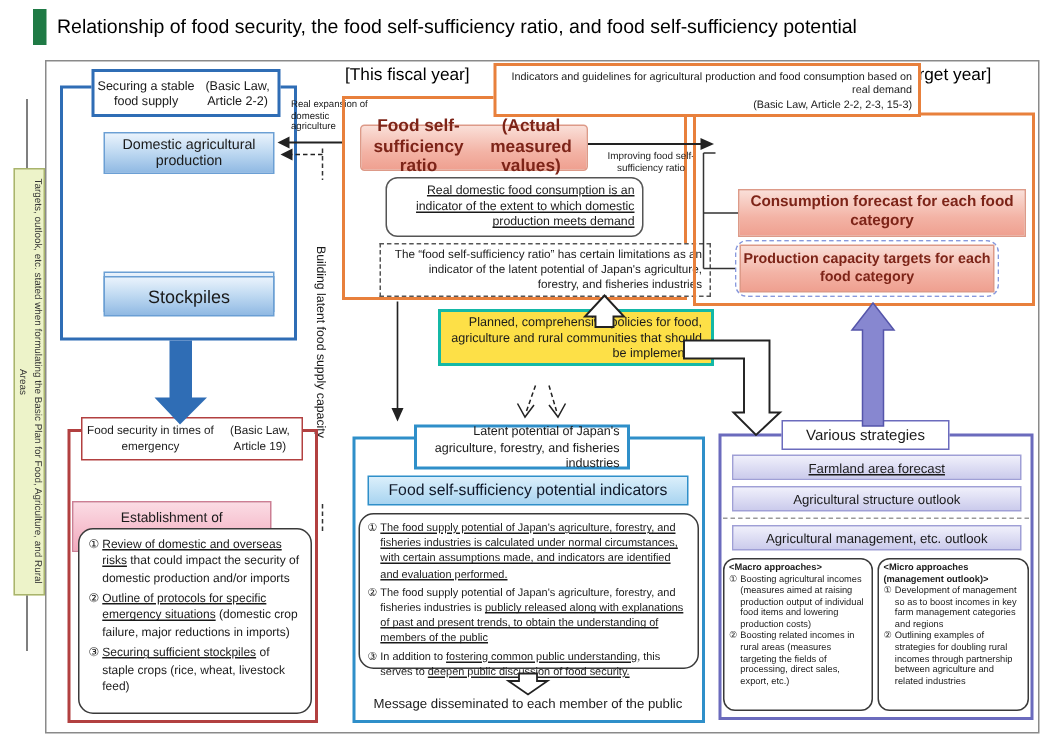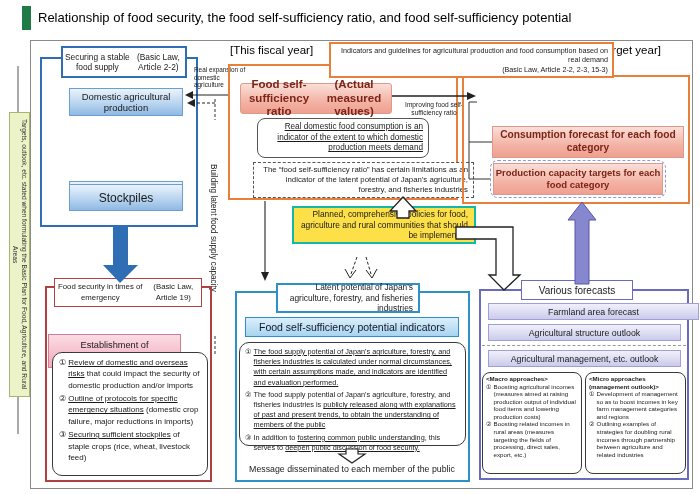--- a/index.html
+++ b/index.html
@@ -121,22 +121,22 @@
       <span><span>The food supply potential of Japan's agriculture, forestry, and fisheries industries is </span><span class="u">publicly released along with explanations of past and present trends, to obtain the understanding of members of the public</span></span>
     </div>
     <div class="li">
       <span class="num">③</span>
       <span><span>In addition to </span><span class="u">fostering common public understanding</span><span>, this serves to </span><span class="u">deepen public discussion of food security.</span></span>
     </div>
   </div>
   <div class="abs c" style="left:238px;top:464px;width:228px;font-size:8.8px;">Message disseminated to each member of the public</div>
 
   <div class="abs" style="left:479px;top:289px;width:210px;height:191px;border:2px solid #6b6bbd;"></div>
-  <div class="abs c z2" style="left:521px;top:280px;width:112px;height:20px;background:#fff;border:1.5px solid #6b6bbd;font-size:10px;">Various forecasts</div>
-  <div class="abs c purple-grad" style="left:488px;top:303px;width:211px;height:17px;font-size:8.8px;">Farmland area forecast</div>
+  <div class="abs c z2" style="left:521px;top:280px;width:112px;height:20px;background:#fff;border:1.5px solid #6b6bbd;font-size:10px;">Various strategies</div>
+  <div class="abs c purple-grad" style="left:488px;top:303px;width:193px;height:17px;font-size:8.8px;text-decoration:underline;">Farmland area forecast</div>
   <div class="abs c purple-grad" style="left:488px;top:324px;width:193px;height:17px;font-size:8.8px;">Agricultural structure outlook</div>
   <div class="abs" style="left:482px;top:345px;width:204px;border-top:1px dashed #9a9a9a;"></div>
   <div class="abs c purple-grad" style="left:488px;top:350px;width:193px;height:17px;font-size:8.8px;">Agricultural management, etc. outlook</div>
 
   <div class="abs round-list" style="left:482px;top:372px;width:100px;height:102px;border-radius:8px;font-size:6.2px;line-height:1.22;padding:2px 3px;">
     <div class="bold">&lt;Macro approaches&gt;</div>
     <div class="li" style="margin-bottom:0;">
       <span class="num">①</span>
       <span>Boosting agricultural incomes (measures aimed at raising production output of individual food items and lowering production costs)</span>
     </div>

